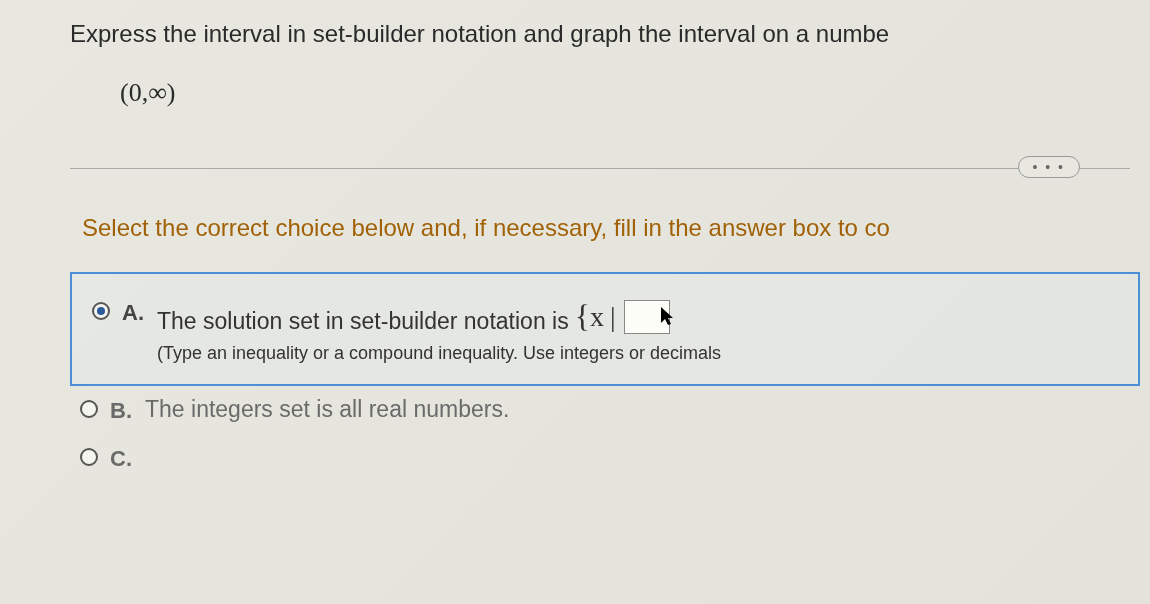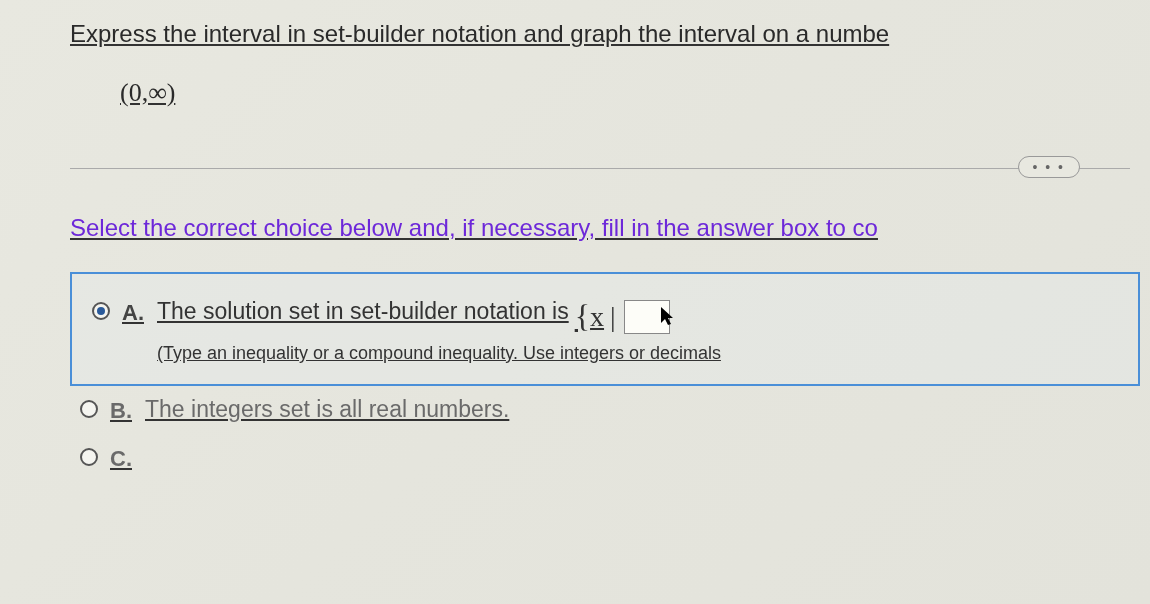--- a/index.html
+++ b/index.html
@@ -11,21 +11,20 @@
       width: 1150px;
       height: 604px;
       background: linear-gradient(135deg, #e8e8e0 0%, #e5e5dd 50%, #e3e3db 100%);
       font-family: Arial, Helvetica, sans-serif;
       color: #333;
       position: relative;
       overflow: hidden;
     }
     .content {
       padding: 20px 0 0 70px;
-      text-decoration: underline;
     }
     .question-text {
       font-size: 24px;
       color: #2a2a2a;
       margin-bottom: 30px;
     }
     .interval-expr {
       font-size: 26px;
       color: #2a2a2a;
       margin-left: 50px;
@@ -46,21 +45,22 @@
       border: 1px solid #999;
       border-radius: 12px;
       padding: 2px 14px;
       font-size: 14px;
       color: #666;
       letter-spacing: 2px;
     }
     .select-text {
       margin-top: 45px;
       font-size: 24px;
-      color: #6d28d9;
+      color: #a16207;
+      margin-left: 12px;
     }
     .choices {
       margin-top: 30px;
     }
     .choice-a-box {
       border: 2px solid #4a8fd8;
       padding: 14px 10px 10px 10px;
       width: 1070px;
       background: rgba(230,235,240,0.3);
     }
@@ -98,21 +98,21 @@
       flex-shrink: 0;
       padding-top: 2px;
     }
     .choice-body {
       flex: 1;
     }
     .choice-text-line {
       font-size: 23px;
       color: #333;
       display: flex;
-      align-items: flex-start;
+      align-items: flex-end;
       flex-wrap: wrap;
     }
     .set-notation {
       font-family: "Times New Roman", serif;
       font-size: 28px;
       margin-left: 6px;
       display: inline-flex;
       align-items: center;
     }
     .brace {

